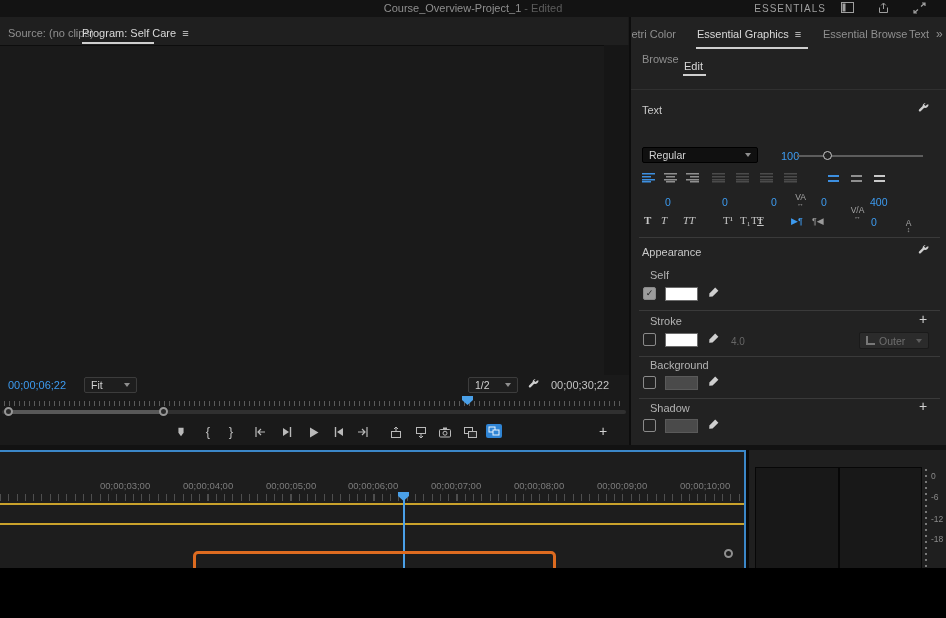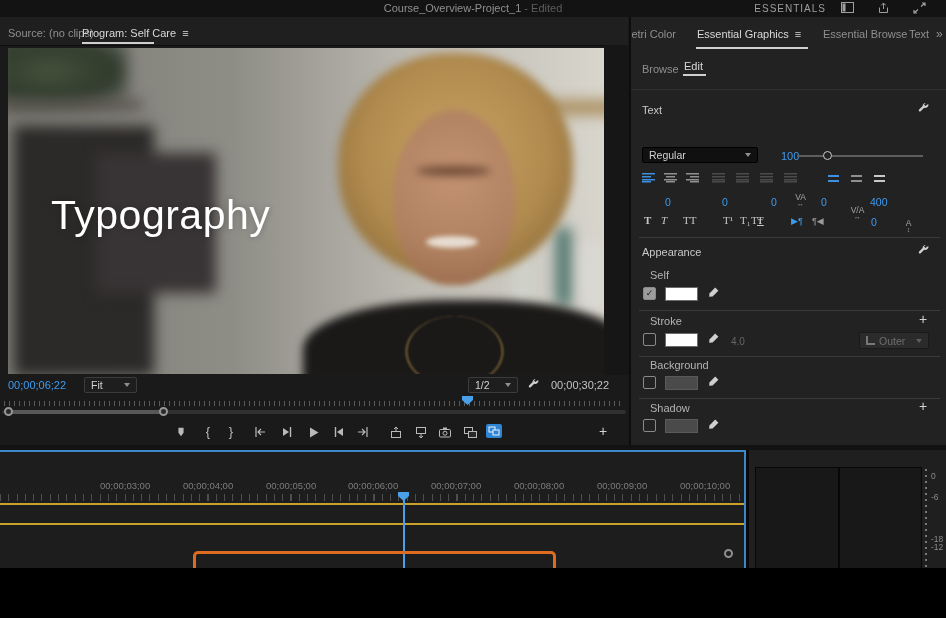--- a/index.html
+++ b/index.html
@@ -99,37 +99,20 @@
         </svg>
     </div>
   </div>
 
   <div class="ab mon-head">
     <div class="ab tab" style="left:8px;top:10px;">Source: (no clips)</div>
     <div class="ab tab active" style="left:82px;top:10px;"><span>Program: Self Care</span>&nbsp;&nbsp;<span>≡</span></div>
     <div class="ab underline" style="left:82px;top:25px;width:72px;"></div>
   </div>
 
-  <div class="ab video">
-    <div class="blur" style="left:-10px;top:-12px;width:130px;height:70px;background:radial-gradient(ellipse at 40% 50%,#45523b 0%,#2f3a2c 60%,transparent 100%);"></div>
-    <div class="blur" style="left:-6px;top:52px;width:140px;height:10px;background:#55504a;"></div>
-    <div class="blur" style="left:6px;top:78px;width:140px;height:250px;background:#2c2a29;"></div>
-    <div class="blur" style="left:88px;top:105px;width:120px;height:140px;background:#39343500;background:#383334;"></div>
-    <div class="blur" style="left:468px;top:52px;width:140px;height:15px;background:#ab8f5f;"></div>
-    <div class="blur" style="left:505px;top:175px;width:22px;height:85px;background:#cfd1c9;"></div>
-    <div class="blur" style="left:548px;top:180px;width:15px;height:78px;background:#47716a;"></div>
-    <div class="blur" style="left:575px;top:195px;width:20px;height:65px;background:#d9d9d2;"></div>
-    <div class="blur" style="left:330px;top:5px;width:235px;height:225px;border-radius:48%;filter:blur(4px);background:radial-gradient(circle at 50% 45%,#c7a264 0%,#b08a4e 55%,#8d6c3a 85%,transparent 100%);"></div>
-    <div class="blur" style="left:385px;top:62px;width:122px;height:175px;border-radius:50% 50% 46% 46%;filter:blur(3px);background:radial-gradient(circle at 50% 38%,#c29272 0%,#b08160 60%,#96684b 100%);"></div>
-    <div class="blur" style="left:408px;top:118px;width:75px;height:10px;border-radius:50%;filter:blur(4px);background:#6d4a35;"></div>
-    <div class="blur" style="left:418px;top:188px;width:52px;height:12px;border-radius:50%;filter:blur(2.5px);background:#e7ddd2;"></div>
-    <div class="blur" style="left:295px;top:252px;width:330px;height:110px;border-radius:45% 45% 0 0;filter:blur(4px);background:#1b1918;"></div>
-    <div class="blur" style="left:398px;top:268px;width:95px;height:70px;border-radius:50%;border:1.5px solid #caa24a;background:transparent;filter:blur(1px);border-top:none;"></div>
-    <div class="overlay-title">Typography</div>
-  </div>
   <div class="ab" style="left:604px;top:45px;width:25px;height:330px;background:#161616;"></div>
 
   <div class="ab tc blue" style="left:8px;top:379px;">00;00;06;22</div>
   <div class="ab dd" style="left:84px;top:377px;width:53px;height:16px;background:#1e1e1e;border-color:#3c3c3c;">
     <span>Fit</span>
       <span class="chev"></span>
   </div>
   <div class="ab dd" style="left:468px;top:377px;width:50px;height:16px;background:#1e1e1e;border-color:#3c3c3c;">
     <span>1/2</span>
       <span class="chev"></span>
@@ -217,21 +200,21 @@
 
   <div class="ab rpanel">
 
     <div class="ab nowrap" style="left:0;top:11px;width:52px;"><span class="tab" style="margin-left:-21px;display:inline-block;">Lumetri Color</span></div>
     <div class="ab tab active" style="left:66px;top:11px;"><span>Essential Graphics</span>&nbsp;&nbsp;<span>≡</span></div>
     <div class="ab underline" style="left:65px;top:30px;width:112px;"></div>
     <div class="ab tab" style="left:192px;top:11px;">Essential Browse</div>
     <div class="ab tab" style="left:278px;top:11px;">Text</div>
     <div class="ab tab" style="left:305px;top:10px;font-size:12px;">»</div>
 
-    <div class="ab tab" style="left:11px;top:46px;">Browse</div>
+    <div class="ab tab" style="left:11px;top:36px;">Browse</div>
     <div class="ab tab active" style="left:53px;top:43px;">Edit</div>
     <div class="ab underline" style="left:52px;top:57px;width:23px;"></div>
     <div class="ab sep" style="left:0;top:72px;width:317px;background:#303030;"></div>
 
     <div class="ab" style="left:11px;top:87px;color:#c9c9c9;">Text</div>
     <div class="ab" style="left:286px;top:85px;">
       <svg width="13" height="13" viewBox="0 0 13 13">
           <path d="M11.6 2.6a3.3 3.3 0 0 1-4.4 3.1L3.7 9.2a1.1 1.1 0 0 1-1.6-1.6l3.5-3.5A3.3 3.3 0 0 1 8.7 0.9L7 2.6l1.5 1.5 1.7-1.7z" fill="#cfcfcf"></path>
         </svg>
     </div>
@@ -262,21 +245,21 @@
     <div class="ab mval blue" style="left:140px;top:179px;">0</div>
     <div class="ab mi" style="left:168px;top:176px;">
         <span class="ar">↕</span>
       </div>
     <div class="ab mval blue" style="left:190px;top:179px;">0</div>
     <div class="ab mi" style="left:221px;top:176px;font-size:10px;"></div>
     <div class="ab mval blue" style="left:239px;top:179px;">400</div>
 
     <div class="ab tsty" style="left:13px;top:197px;font-weight:bold;">T</div>
     <div class="ab tsty" style="left:30px;top:197px;font-style:italic;">T</div>
-    <div class="ab tsty" style="left:52px;top:197px;">TT</div>
+    <div class="ab tsty" style="left:52px;top:197px;font-style:italic;">TT</div>
     <div class="ab tsty" style="left:72px;top:197px;margin-left:48px;">Tт</div>
     <div class="ab tsty" style="left:92px;top:197px;">T¹</div>
     <div class="ab tsty" style="left:109px;top:197px;">T₁</div>
     <div class="ab tsty" style="left:126px;top:197px;text-decoration:underline;">T</div>
     <div class="ab" style="left:160px;top:199px;font-size:9px;color:#3d9bf0;">▶¶</div>
     <div class="ab" style="left:181px;top:199px;font-size:9px;color:#9a9a9a;">¶◀</div>
     <div class="ab mi" style="left:216px;top:197px;color:#3d9bf0;">
         <span class="ar" style="color:#3d9bf0;">↕</span>
       </div>
     <div class="ab mval blue" style="left:240px;top:199px;">0</div>
@@ -369,20 +352,20 @@
     <div class="ab ring" style="left:724px;top:160px;"></div>
   </div>
 
   <div class="ab" style="left:746px;top:450px;width:3px;height:168px;background:#0a0a0a;"></div>
   <div class="ab meters">
     <div class="ab mcol" style="left:6px;top:17px;width:84px;height:151px;"></div>
     <div class="ab mcol" style="left:90px;top:17px;width:83px;height:151px;"></div>
     <div class="ab dots" style="left:176px;top:19px;height:149px;"></div>
     <div class="ab dblab" style="left:182px;top:21px;">0</div>
     <div class="ab dblab" style="left:182px;top:42px;">-6</div>
-    <div class="ab dblab" style="left:182px;top:64px;margin-top:28px;">-12</div>
+    <div class="ab dblab" style="left:182px;top:64px;">-12</div>
     <div class="ab dblab" style="left:182px;top:84px;">-18</div>
     <div class="ab dblab" style="left:182px;top:118px;">-24</div>
     <div class="ab dblab" style="left:182px;top:128px;">-30</div>
     <div class="ab dblab" style="left:182px;top:149px;">-36</div>
   </div>
 
 </div>
 
 </body></html>

